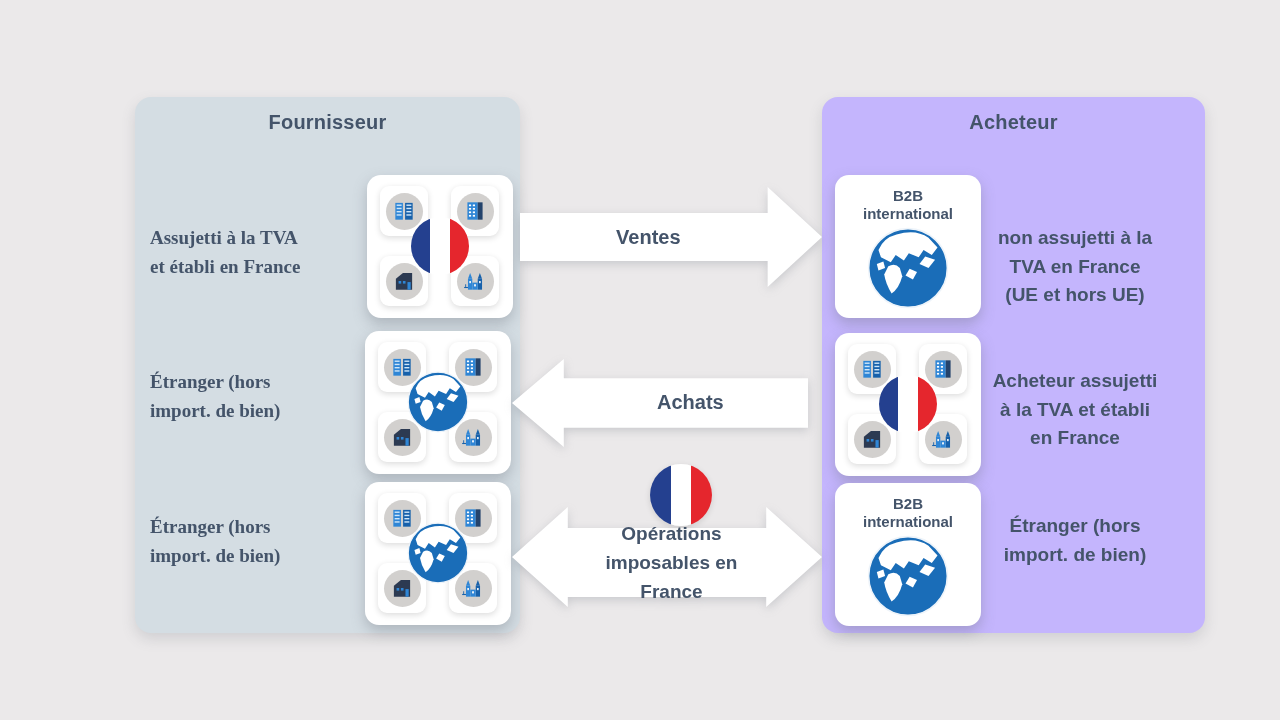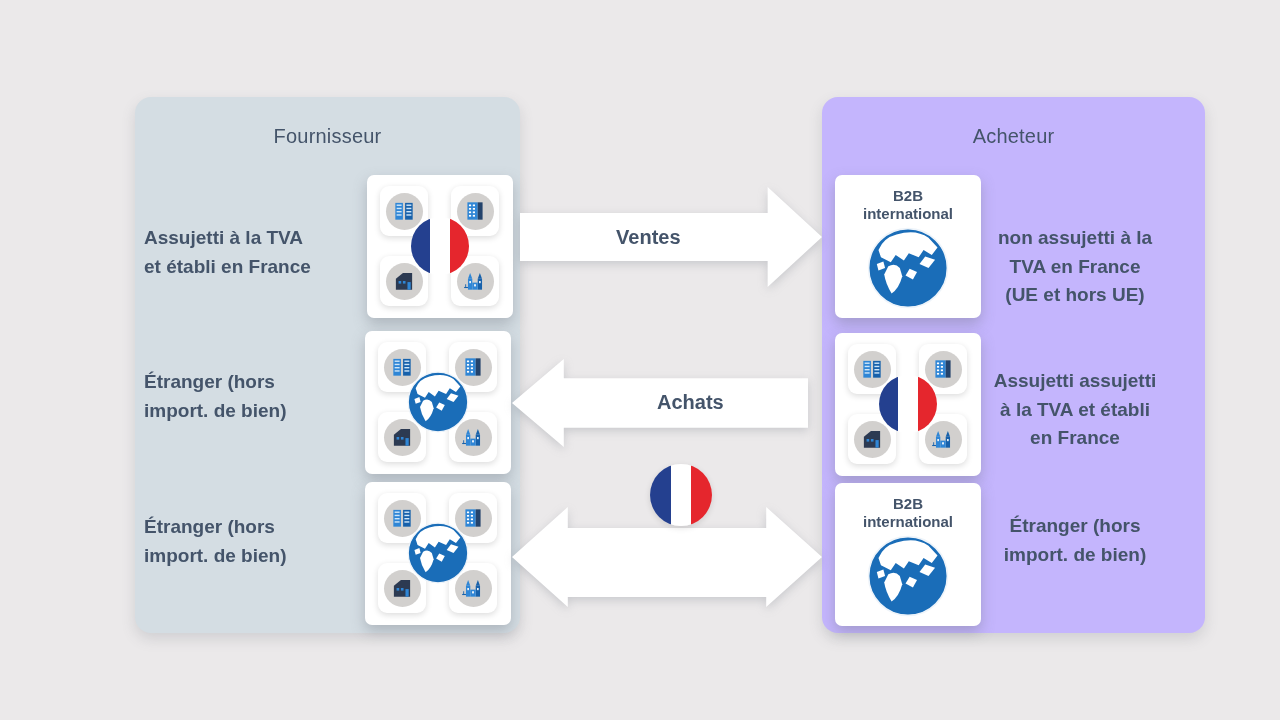--- a/index.html
+++ b/index.html
@@ -5,34 +5,34 @@
   * { margin: 0; padding: 0; box-sizing: border-box; }
   html, body { width: 1280px; height: 720px; overflow: hidden; }
   body { background: #ebe9ea; font-family: "Liberation Sans", sans-serif; }
   .stage { position: relative; width: 1280px; height: 720px; background: #ebe9ea; }
 
   
   .panel { position: absolute; top: 97px; height: 536px; border-radius: 16px;
            box-shadow: 0 6px 14px rgba(90,95,105,.18); }
   .panel.left  { left: 135px; width: 385px; background: #d4dde3; }
   .panel.right { left: 822px; width: 383px; background: #c4b5fd; }
-  .panel h2 { text-align: center; margin-top: 28px; font-size: 20px; font-weight: 400;
+  .panel h2 { text-align: center; margin-top: 14px; font-size: 20px; font-weight: 700;
               color: #44546a; letter-spacing: .2px; }
 
   
   .lbl { position: absolute; font-size: 19px; font-weight: 700; color: #44546a;
          line-height: 28.5px; white-space: pre-line; }
-  .lbl.l { left: 144px; width: 212px; text-align: left; }
+  .lbl.l { left: 150px; width: 212px; text-align: left; font-family: Liberation Serif, serif; }
   .lbl.r { right: 90px; width: 230px; text-align: center; }
   .lbl.l.r1 { top: 224px; } .lbl.l.r2 { top: 368px; } .lbl.l.r3 { top: 513px; }
   .lbl.r.r1 { top: 224px; } .lbl.r.r2 { top: 367px; } .lbl.r.r3 { top: 512px; }
 
   
   .card { position: absolute; width: 146px; height: 143px; background: #fff;
-          border-radius: 7px; box-shadow: 0 6px 14px rgba(100,105,118,.35); }
+          border-radius: 14px; box-shadow: 0 6px 14px rgba(100,105,118,.35); }
   .card.c-l1 { left: 367px; top: 175px; }
   .card.c-l2 { left: 365px; top: 331px; }
   .card.c-l3 { left: 365px; top: 482px; }
   .card.c-r1 { left: 835px; top: 175px; }
   .card.c-r2 { left: 835px; top: 333px; }
   .card.c-r3 { left: 835px; top: 483px; }
 
   .tile { position: absolute; width: 48px; height: 50px; background: #fff; border-radius: 9px;
           box-shadow: 0 2px 6px rgba(0,0,0,.14); display: flex; align-items: center; justify-content: center; }
   .tile .circ { width: 37px; height: 37px; border-radius: 50%; background: #d2d0ce;
@@ -147,21 +147,21 @@
   <div class="lbl l r1">Assujetti à la TVA
 et établi en France</div>
   <div class="lbl l r2">Étranger  (hors
 import. de bien)</div>
   <div class="lbl l r3">Étranger  (hors
 import. de bien)</div>
 
   <div class="lbl r r1">non assujetti à la
 TVA en France
 (UE et hors UE)</div>
-  <div class="lbl r r2">Assujetti assujetti
+  <div class="lbl r r2">Acheteur assujetti
 à la TVA et établi
 en France</div>
   <div class="lbl r r3">Étranger  (hors
 import. de bien)</div>
 
   <div class="card c-l1">
     <div class="tile tl">
         <span class="circ">
           <svg>
             <use href="#sym-twin"></use>
@@ -313,17 +313,19 @@
     <div class="arrow-label">Ventes</div>
   </div>
 
   <div class="arrow-wrap aw-achats">
     <div class="arrow-shape"></div>
     <div class="arrow-label">Achats</div>
   </div>
 
   <div class="arrow-wrap aw-double">
     <div class="arrow-shape"></div>
+    <div class="arrow-label">Opérations imposables en
+France</div>
   </div>
 
   <div class="flag-circle flag-standalone"></div>
 
 </div>
 
 </body></html>

